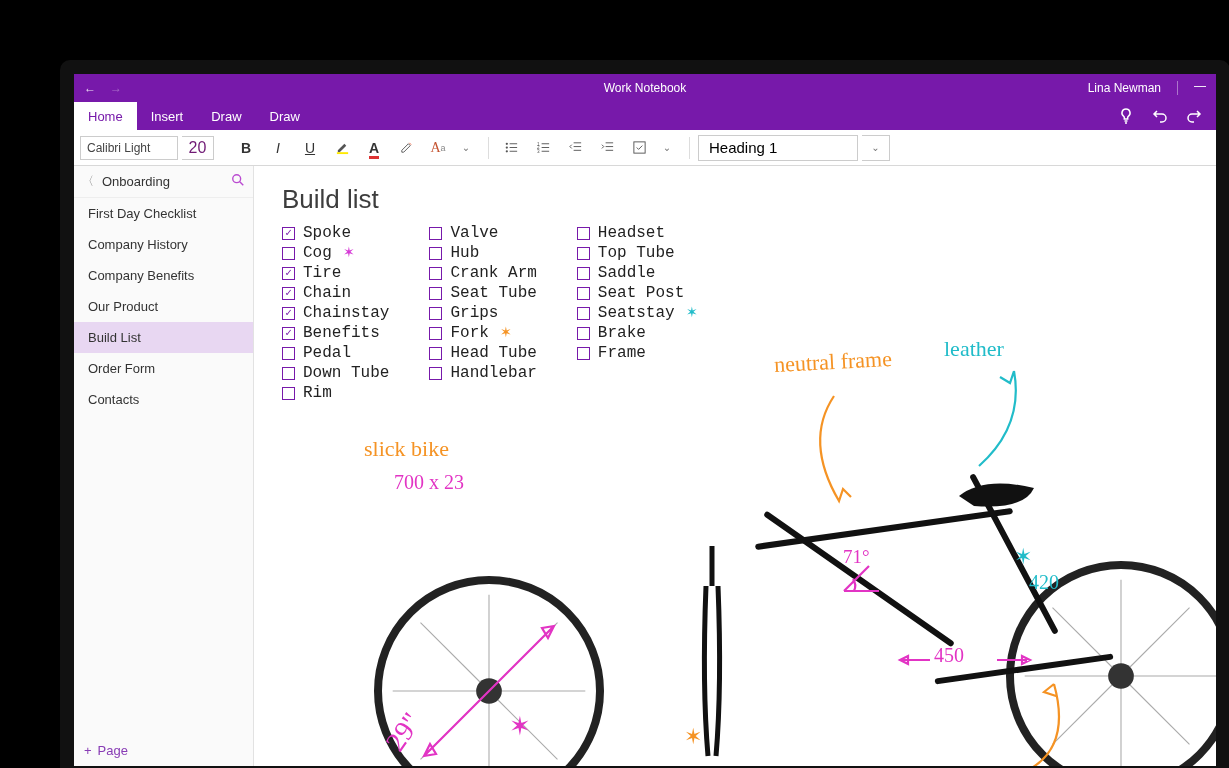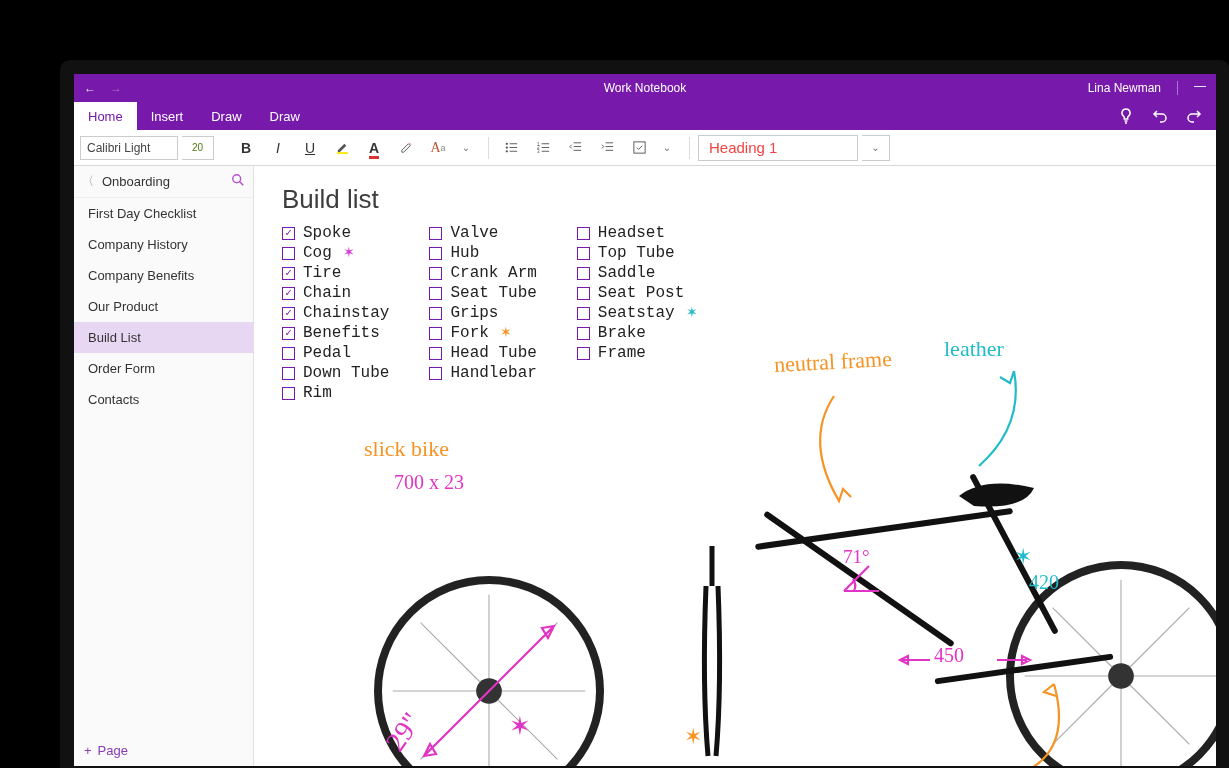--- a/index.html
+++ b/index.html
@@ -71,29 +71,29 @@
     padding:0 6px;
     gap:4px;
     font-size:14px;
     color:#333;
   }
   .font-name {
     border:1px solid #ccc; height:24px; width:98px; font-size:12px;
     padding:0 6px; display:flex; align-items:center; color:#444;
   }
   .font-size {
-    border:1px solid #ccc; border-left:none; height:24px; width:32px; font-size:10px;
-    display:flex;align-items:center;justify-content:center;color:#4d7c0f;
+    border:1px solid #ccc; border-left:none; height:24px; width:32px; font-size:16px;
+    display:flex;align-items:center;justify-content:center;color:#701a75;
   }
   .rbtn { width:28px;height:28px;display:flex;align-items:center;justify-content:center;cursor:default;}
   .rsep{ width:1px;height:22px;background:#ddd;margin:0 4px;}
   .dropdown-arrow{font-size:10px;color:#777;margin-left:-4px;}
   .style-box{
     border:1px solid #ccc;height:26px;min-width:160px;padding:0 10px;
-    display:flex;align-items:center;color:#ef4444;font-size:15px;
+    display:flex;align-items:center;color:#000000;font-size:15px;
   }
   .style-drop{border:1px solid #ccc;border-left:none;height:26px;width:28px;display:flex;align-items:center;justify-content:center;color:#777;font-size:10px;}
 
   
   .body { display:flex; height: calc(100% - 92px); }
   .sidebar {
     width: 180px; border-right:1px solid #e2e2e2; background:#fafafa;
     display:flex; flex-direction:column; font-size:13px; color:#333;
     position:relative;
   }

